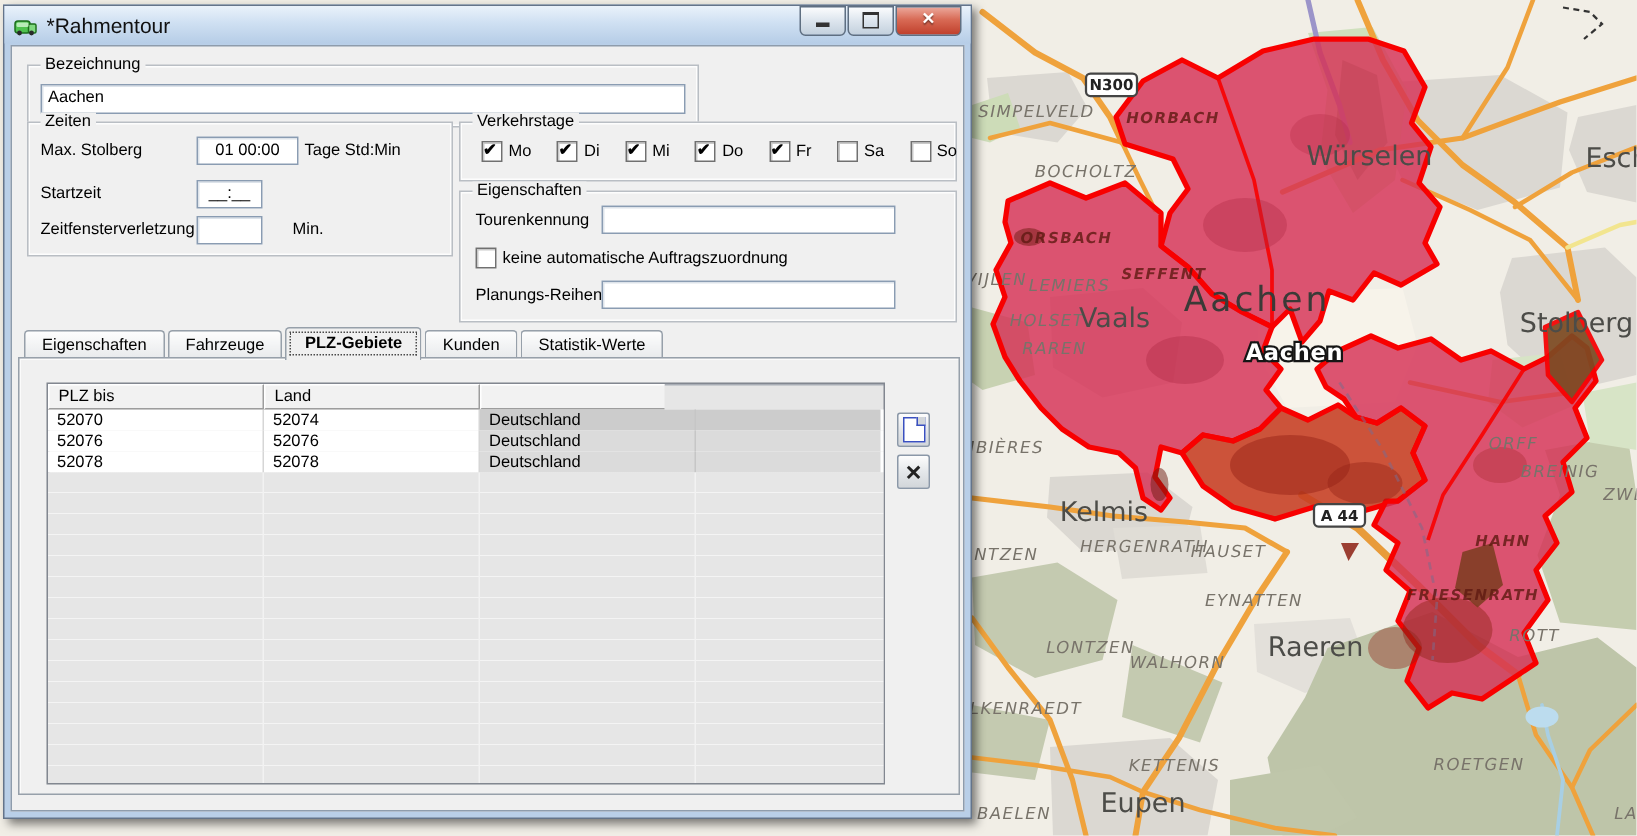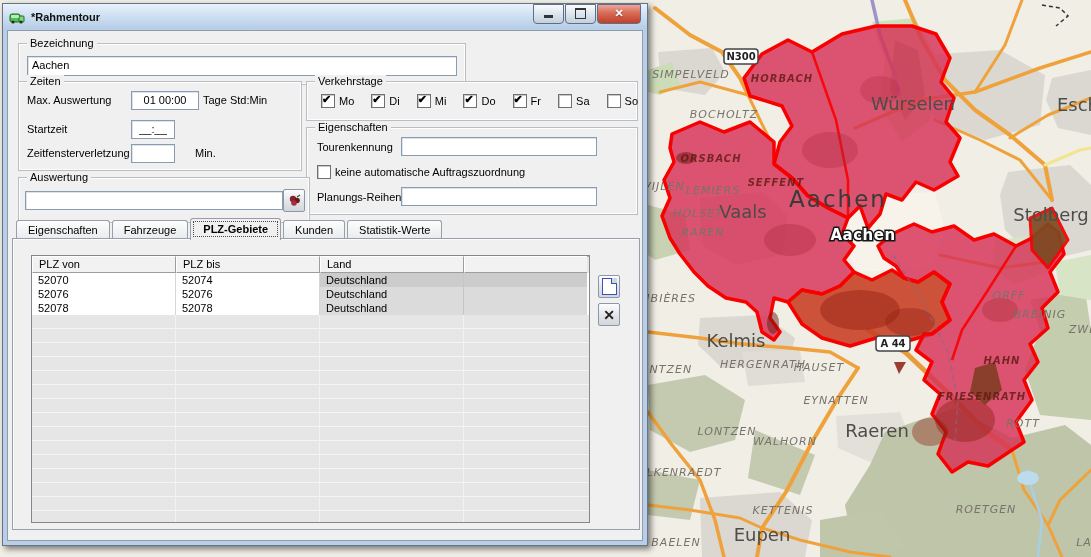--- a/index.html
+++ b/index.html
@@ -14,21 +14,21 @@
   .city{font-size:23px;fill:#3a3a37;letter-spacing:2px;}
   .red-district{font-size:10px;font-style:italic;font-weight:bold;fill:#5f1a12;opacity:.8;letter-spacing:1px;}
   .tour-label{font-size:15px;font-weight:bold;fill:#ffffff;stroke:#151515;stroke-width:3px;paint-order:stroke;letter-spacing:.5px;}
   .sign-text{font-size:10px;font-weight:bold;fill:#222;text-anchor:middle;font-family:"DejaVu Sans",sans-serif;}
 
   
   .window{position:absolute;left:2px;top:3px;width:644px;height:541px;
     background:#b9cfe8;border:1px solid #64748a;box-shadow:3px 3px 6px rgba(0,0,0,.5);}
   .titlebar{height:25px;display:flex;align-items:center;padding:0 6px;
     background:linear-gradient(#eaf2fb,#cfe0f2 45%,#b6cde7);}
-  .title-text{font-size:11px;color:#111;margin-left:6px;flex:1;font-weight:bold;}
+  .title-text{font-size:14px;color:#111;margin-left:6px;flex:1;}
   .win-btns{display:flex;gap:1px;align-items:flex-start;margin-top:-6px;}
   .win-btn{width:29px;height:18px;border:1px solid #5f6f81;border-radius:0 0 4px 4px;
     background:linear-gradient(#fbfcfd,#dfe7ef 45%,#c3d0dd);display:flex;align-items:center;justify-content:center;cursor:default;}
   .win-btn.close{width:42px;background:linear-gradient(#eba79a,#d86a55 45%,#c0402c);}
   .glyph-min{width:9px;height:3px;background:#333;margin-top:6px;}
   .glyph-max{width:9px;height:8px;border:1px solid #333;border-top-width:2px;background:transparent;}
   .glyph-x{color:#fff;font-weight:bold;font-size:11px;line-height:1;text-shadow:0 1px 1px rgba(0,0,0,.4);}
 
   .client{position:absolute;left:4px;top:26px;right:4px;bottom:4px;background:#f0f0f0;
     border:1px solid #8e9cac;font-size:11px;color:#000;}
@@ -240,21 +240,21 @@
   <div class="client">
 
     <div class="group" style="left:10px;top:12px;width:446px;height:40px;">
       <span class="gtitle">Bezeichnung</span>
       <div class="tinput" style="left:8px;top:12px;width:420px;height:14px;">Aachen</div>
     </div>
 
 
     <div class="group" style="left:10px;top:50px;width:282px;height:88px;">
       <span class="gtitle">Zeiten</span>
-      <span class="lab" style="left:8px;top:12px;">Max. Auswertung</span>
+      <span class="lab" style="left:8px;top:12px;">Max. Stolberg</span>
       <div class="tinput" style="left:112px;top:9px;width:58px;height:13px;text-align:center;">01 00:00</div>
       <span class="lab" style="left:184px;top:12px;">Tage Std:Min</span>
       <span class="lab" style="left:8px;top:41px;">Startzeit</span>
       <div class="tinput" style="left:112px;top:38px;width:34px;height:13px;text-align:center;">__:__</div>
       <span class="lab" style="left:8px;top:65px;">Zeitfensterverletzung</span>
       <div class="tinput" style="left:112px;top:62px;width:34px;height:13px;"></div>
       <span class="lab" style="left:158px;top:65px;padding-left:18px;">Min.</span>
     </div>
 
     <div class="group" style="left:298px;top:50px;width:330px;height:38px;">
@@ -294,45 +294,32 @@
     <div class="group" style="left:298px;top:96px;width:330px;height:86px;">
       <span class="gtitle">Eigenschaften</span>
       <span class="lab" style="left:10px;top:13px;">Tourenkennung</span>
       <div class="tinput" style="left:94px;top:9px;width:186px;height:13px;"></div>
       <span class="checkbox" style="position:absolute;left:10px;top:37px;"></span>
       <span class="lab" style="left:28px;top:38px;">keine automatische Auftragszuordnung</span>
       <span class="lab" style="left:10px;top:63px;">Planungs-Reihenfolge</span>
       <div class="tinput" style="left:94px;top:59px;width:186px;height:13px;"></div>
     </div>
 
-    <div class="group" style="left:10px;top:146px;width:290px;height:44px;">
-      <span class="gtitle">Auswertung</span>
-      <div class="tinput" style="left:6px;top:13px;width:248px;height:13px;"></div>
-      <div class="tool-btn" style="left:264px;top:11px;">
-        <svg width="13" height="13" viewBox="0 0 13 13">
-          <circle cx="5" cy="5" r="3.2" fill="#8c1f2e"></circle>
-            <circle cx="9" cy="6.5" r="2.8" fill="#6e1523"></circle>
-          <circle cx="6" cy="9" r="2.8" fill="#a03040"></circle>
-            <path d="M9 3 L12 1" stroke="#2c5e2c" stroke-width="1.4"></path>
-        </svg>
-      </div>
-    </div>
 
     <div class="tabs">
       <div class="tab">Eigenschaften</div>
       <div class="tab">Fahrzeuge</div>
       <div class="tab active">PLZ-Gebiete</div>
       <div class="tab">Kunden</div>
       <div class="tab">Statistik-Werte</div>
     </div>
 
     <div class="panel">
       <div class="grid">
         <div class="grid-head">
-          <div class="hcell c1">PLZ von</div>
           <div class="hcell c2">PLZ bis</div>
           <div class="hcell c3">Land</div>
           <div class="hcell c4"></div>
         </div>
         <div class="grid-row">
           <div class="dcell c1">52070</div>
           <div class="dcell c2">52074</div>
           <div class="dcell c3 gray">Deutschland</div>
           <div class="dcell c4 gray"></div>
         </div>

